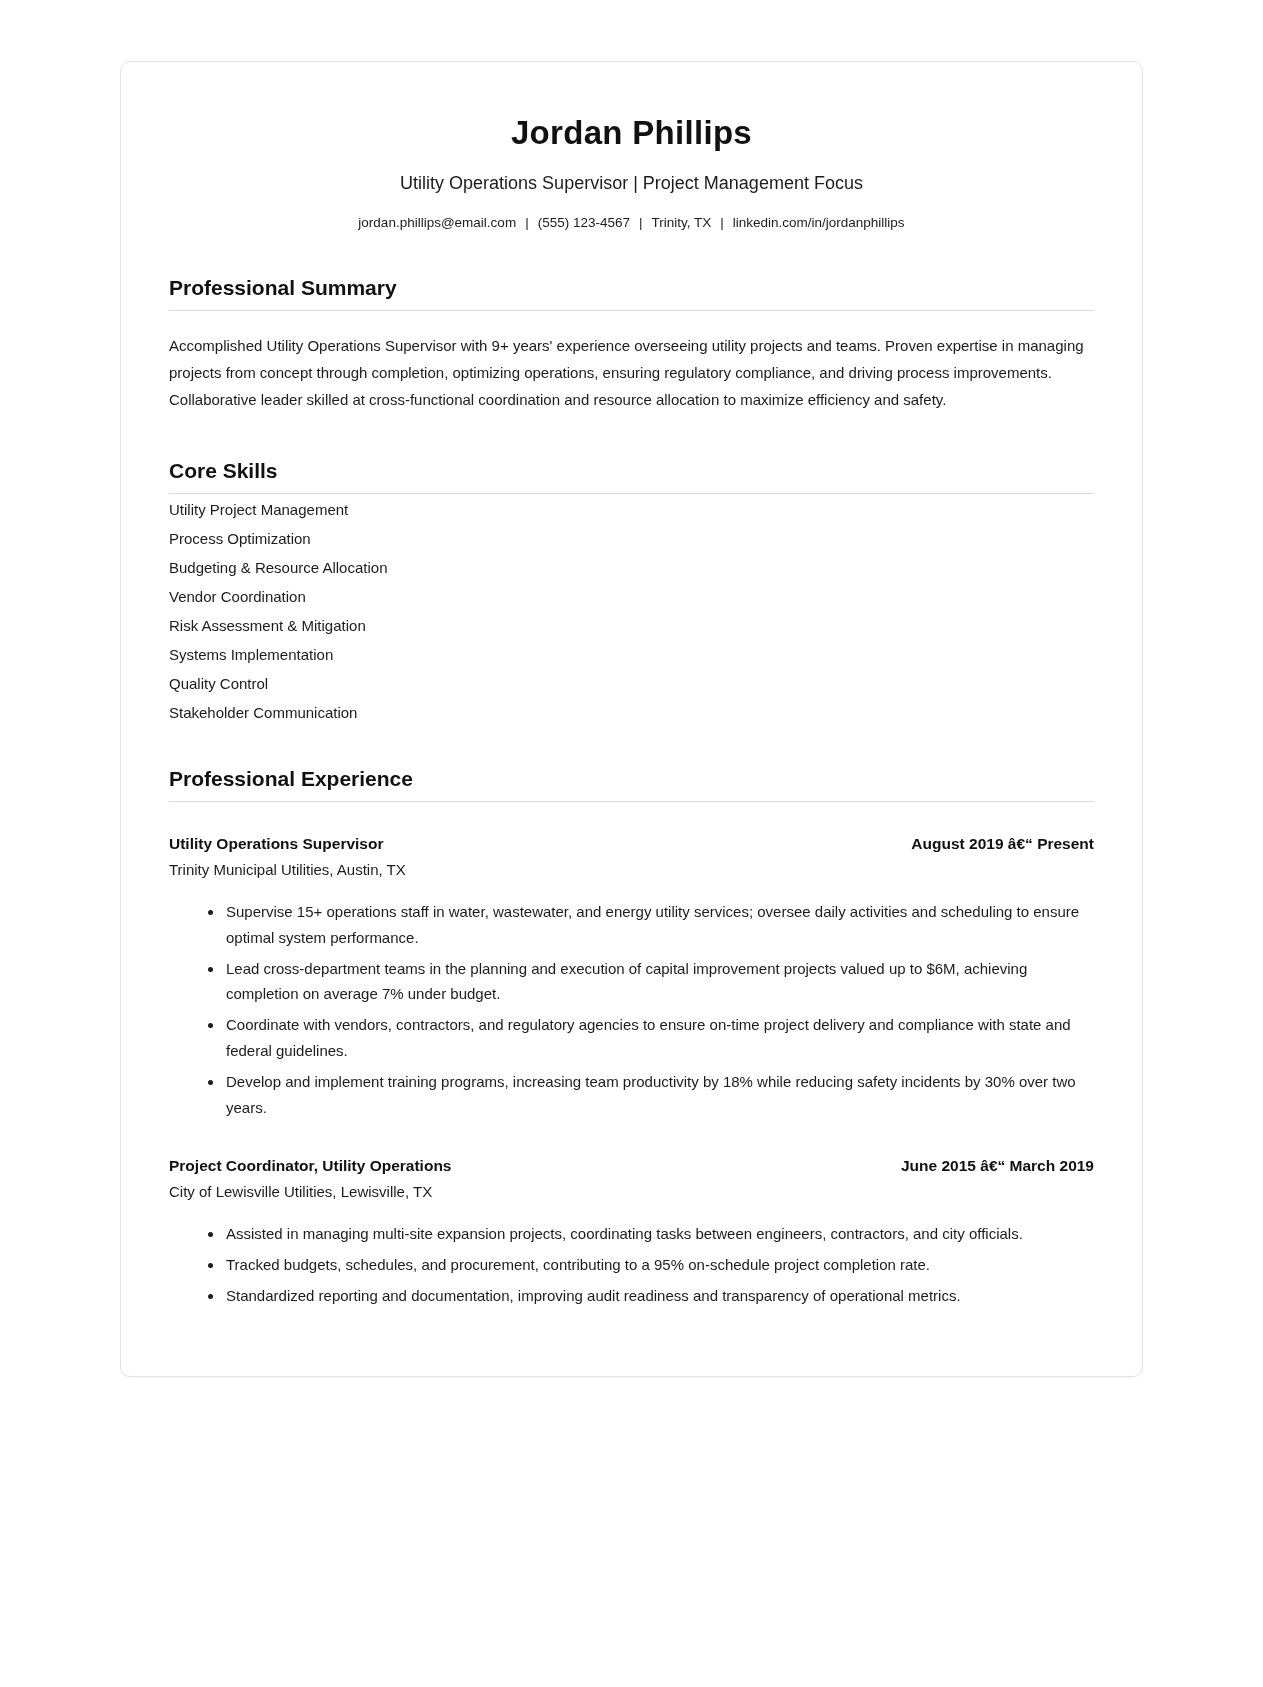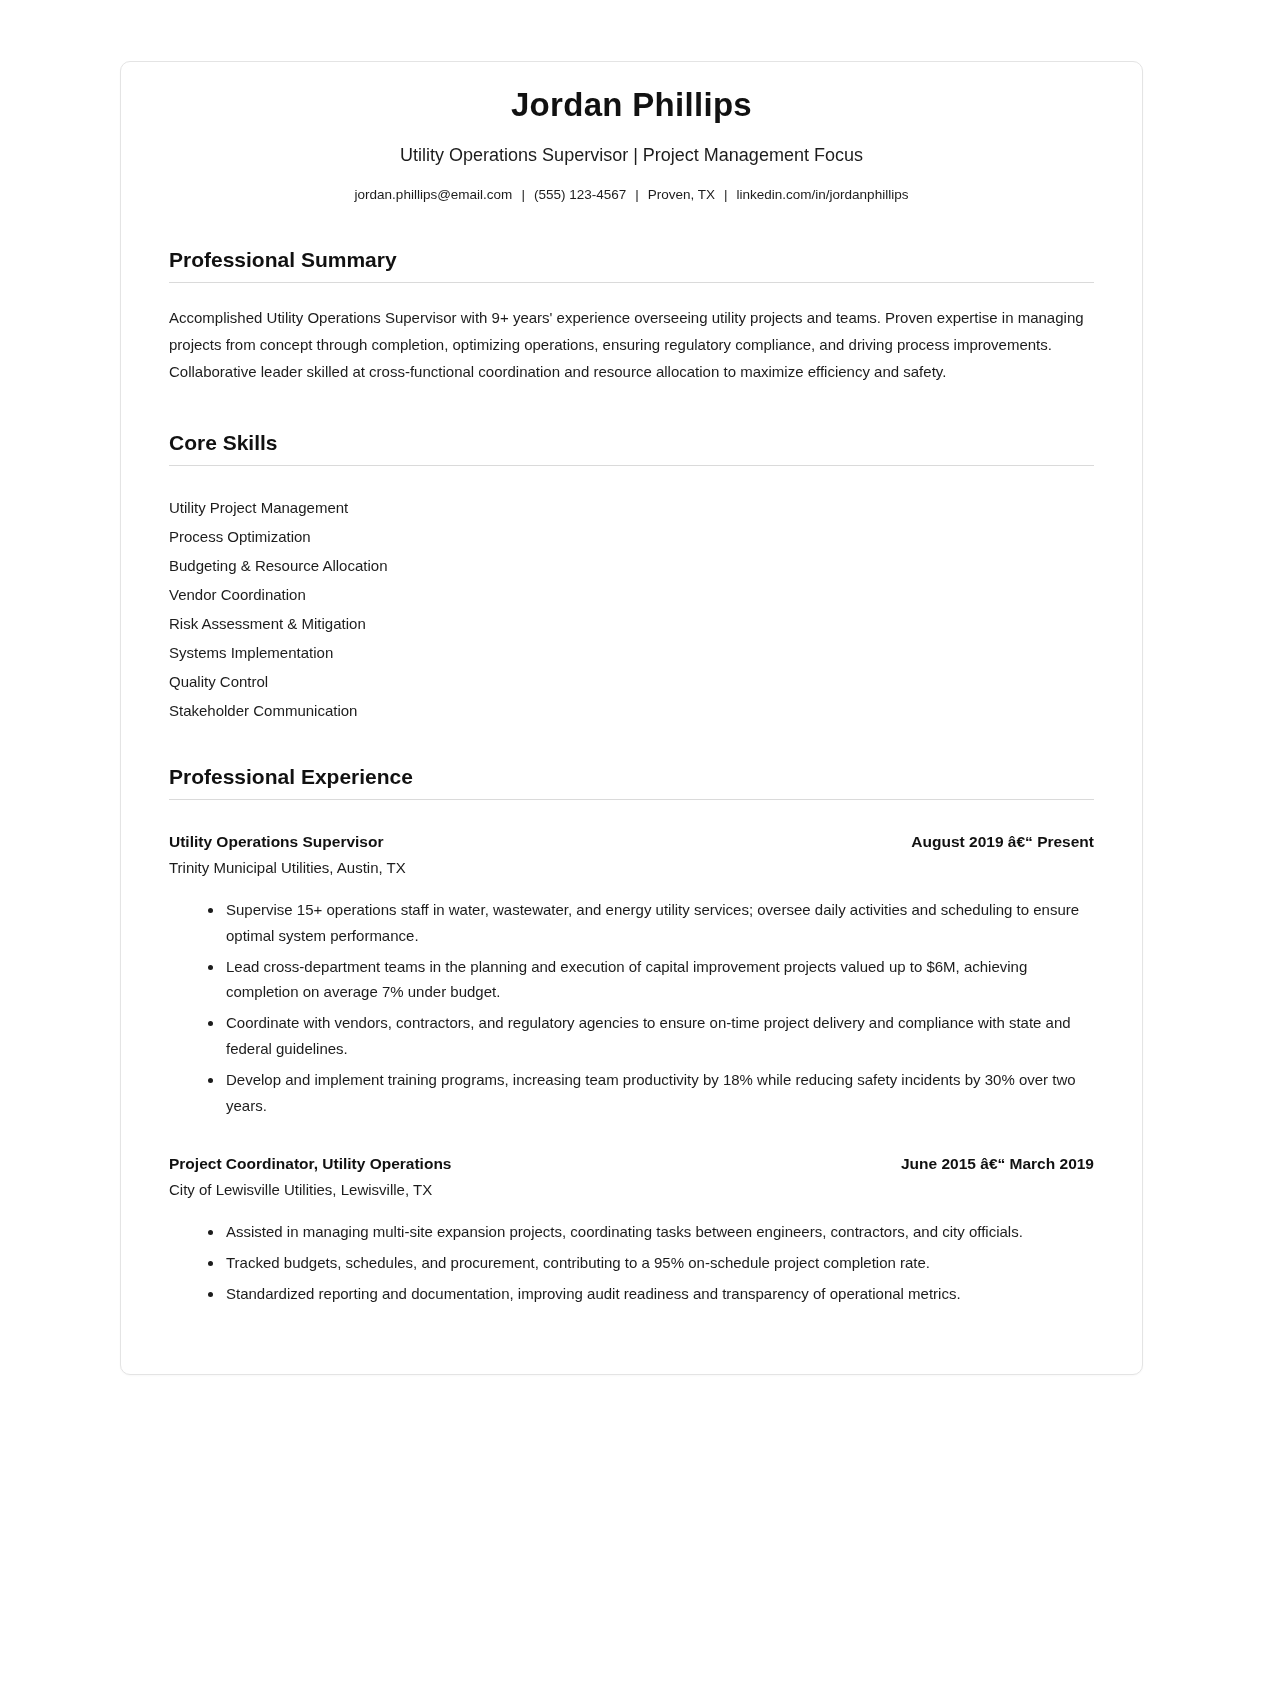--- a/index.html
+++ b/index.html
@@ -15,21 +15,21 @@
     color: #1c1c1c;
     -webkit-font-smoothing: antialiased;
   }
   .card {
     box-sizing: border-box;
     width: 1023px;
     margin: 61px auto 0;
     background: #ffffff;
     border: 1px solid #e4e4e4;
     border-radius: 10px;
-    padding: 24px 48px 62px;
+    padding: 52px 48px 62px;
     box-shadow: 0 1px 2px rgba(0,0,0,0.03);
   }
   
   .r-header { text-align: center; }
   h1.name {
     margin: 0;
     font-size: 33px;
     font-weight: bold;
     color: #111111;
     letter-spacing: 0.3px;
@@ -57,21 +57,21 @@
   
   .body-text {
     margin: 21px 0 0;
     font-size: 15px;
     line-height: 1.8;
     color: #1c1c1c;
   }
   
   ul.skills {
     list-style: none;
-    margin: 33px 0 0;
+    margin: 7px 0 0;
     padding: 0;
   }
   ul.skills li {
     font-size: 15px;
     margin: 0 0 12px;
     color: #1c1c1c;
   }
   
   .job { margin-top: 33px; }
   .job + .job { margin-top: 37px; }
@@ -105,21 +105,21 @@
 </head>
 <body>
 
 <main class="page">
   <article class="card">
 
     <header class="r-header">
       <h1 class="name">Jordan Phillips</h1>
       <p class="tagline">Utility Operations Supervisor | Project Management Focus</p>
       <p class="contact">
-        <span>jordan.phillips@email.com</span><span class="sep">|</span><span>(555) 123-4567</span><span class="sep">|</span><span>Proven, TX</span><span class="sep">|</span><span>linkedin.com/in/jordanphillips</span>
+        <span>jordan.phillips@email.com</span><span class="sep">|</span><span>(555) 123-4567</span><span class="sep">|</span><span>Trinity, TX</span><span class="sep">|</span><span>linkedin.com/in/jordanphillips</span>
       </p>
     </header>
 
     <section>
       <h2 class="sec">Professional Summary</h2>
       <p class="body-text">Accomplished Utility Operations Supervisor with 9+ years' experience overseeing utility projects and teams. Proven expertise in managing projects from concept through completion, optimizing operations, ensuring regulatory compliance, and driving process improvements. Collaborative leader skilled at cross-functional coordination and resource allocation to maximize efficiency and safety.</p>
     </section>
 
     <section>
       <h2 class="sec">Core Skills</h2>

